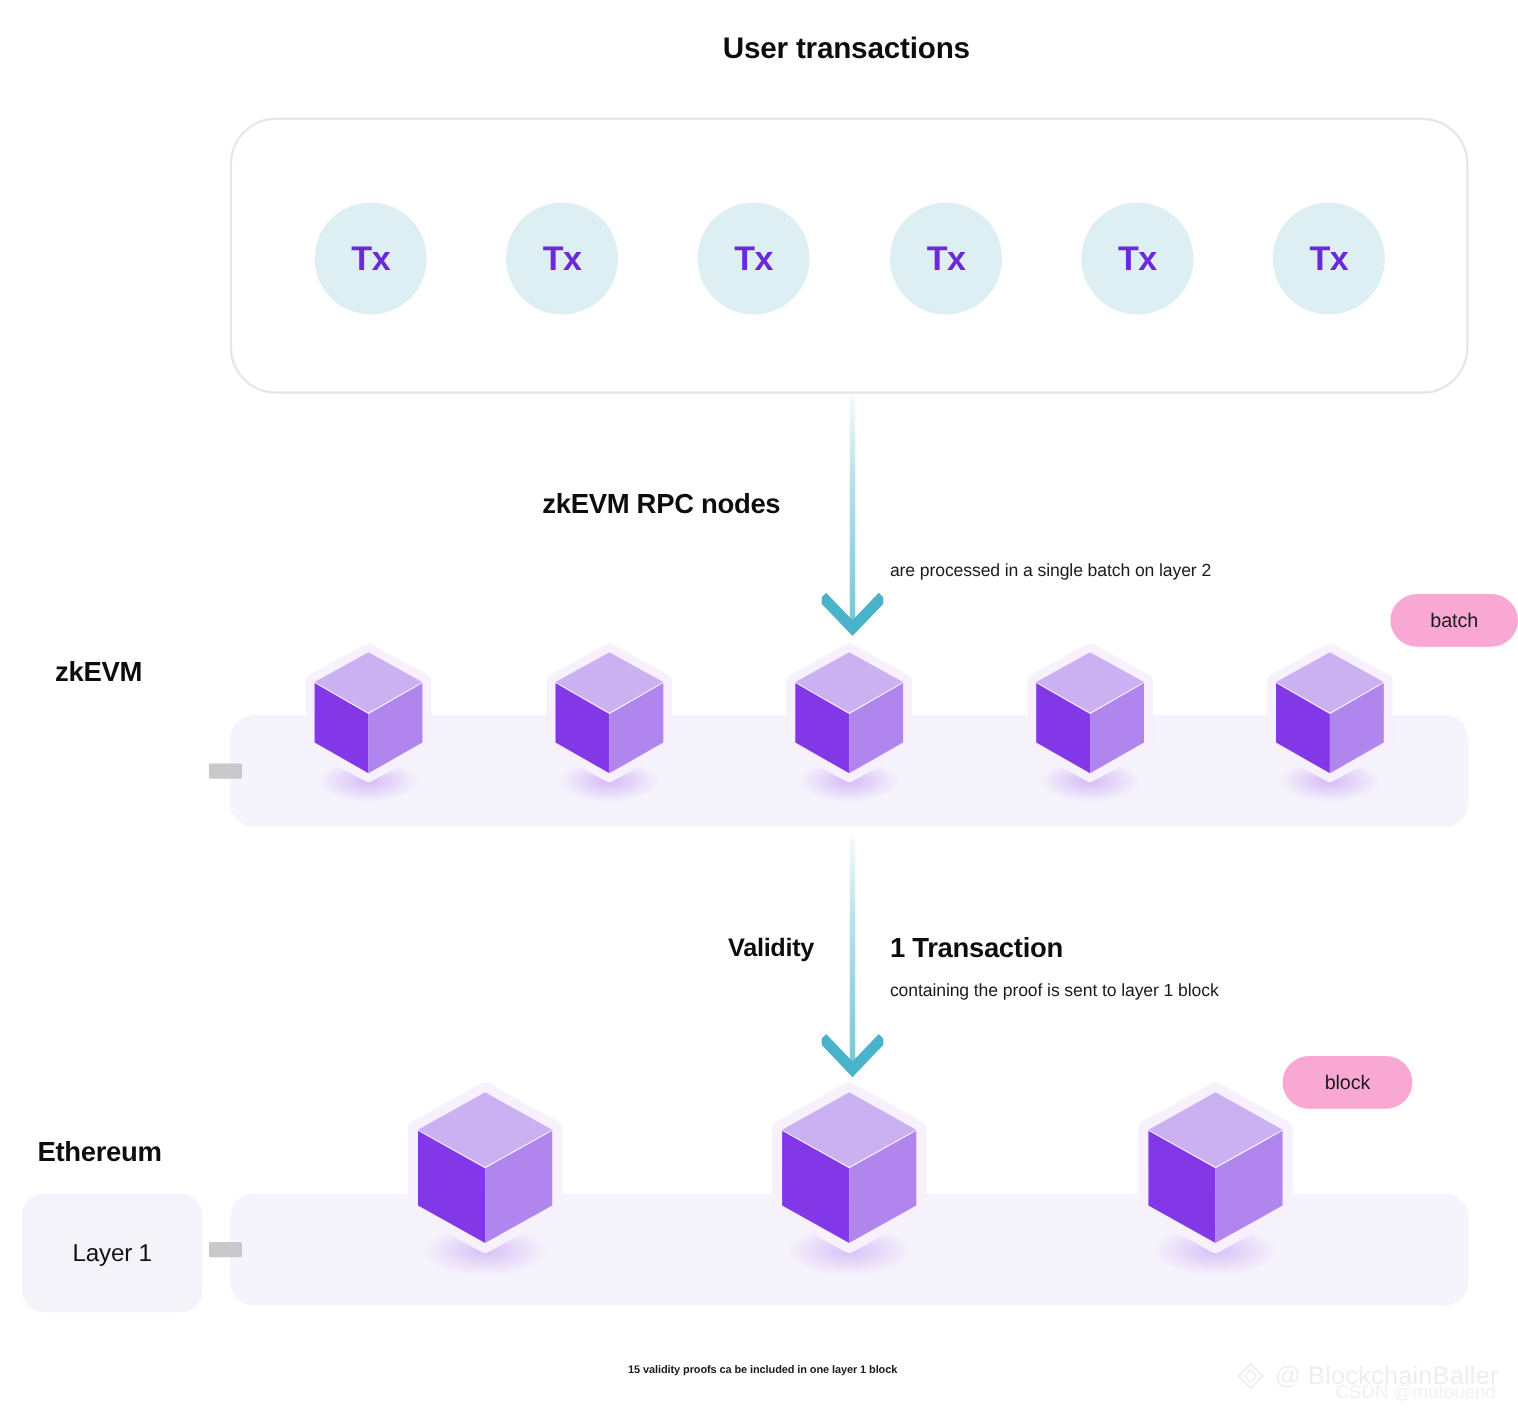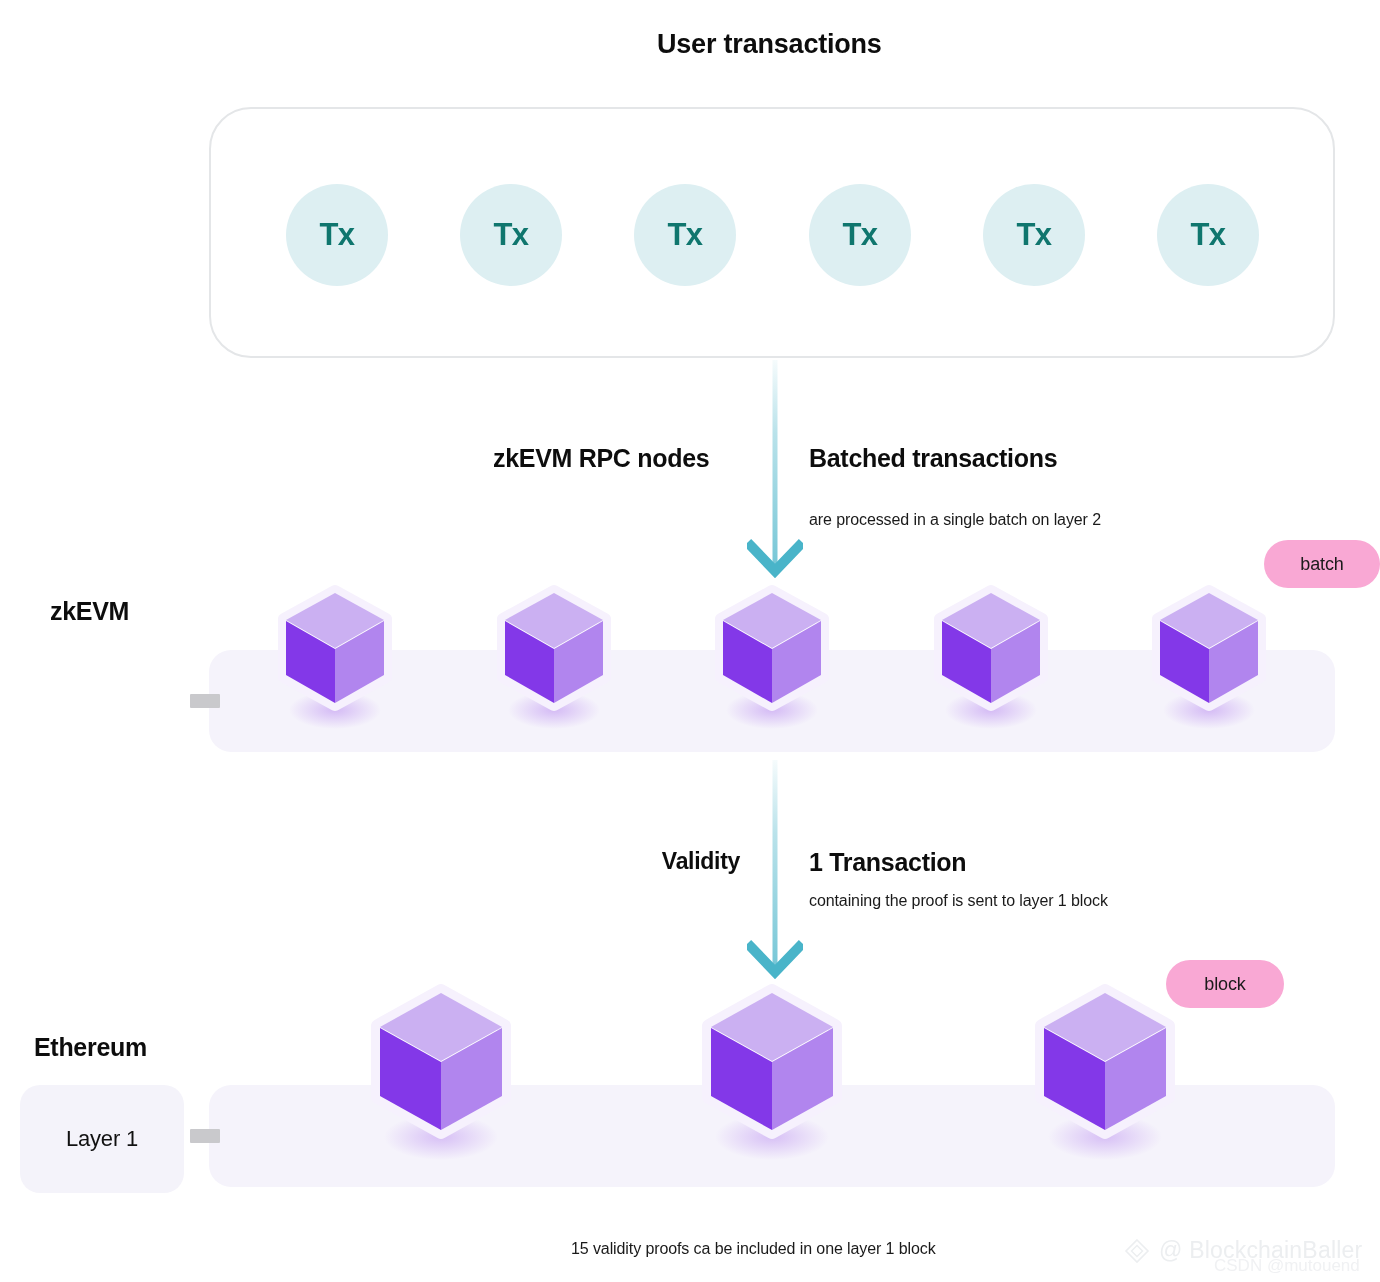--- a/index.html
+++ b/index.html
@@ -50,22 +50,22 @@
   .h-step-sub {
     position: absolute;
     font-size: 16px;
     font-weight: 400;
     letter-spacing: -0.1px;
     color: #1a1a1a;
     white-space: nowrap;
   }
   .h-caption {
     position: absolute;
-    font-size: 16px;
-    font-weight: 400;
+    font-size: 10px;
+    font-weight: 700;
     letter-spacing: -0.1px;
     color: #1a1a1a;
     white-space: nowrap;
   }
   .label-right-wrap {
     position: absolute;
     text-align: right;
     font-size: 23px;
     font-weight: 700;
     line-height: 1.22;
@@ -84,21 +84,21 @@
   .tx-circle {
     position: absolute;
     border-radius: 50%;
     background: #ddeff2;
     display: flex;
     align-items: center;
     justify-content: center;
     font-size: 31px;
     font-weight: 700;
     letter-spacing: -0.5px;
-    color: #0f766e;
+    color: #6d28d9;
   }
 
   
   .layer-band {
     position: absolute;
     background: #f5f3fb;
     border-radius: 22px;
   }
   .layer-chip {
     position: absolute;
@@ -188,21 +188,20 @@
           <stop offset="35%" stop-color="#49b4c9" stop-opacity="0.38"></stop>
           <stop offset="100%" stop-color="#49b4c9" stop-opacity="0.75"></stop>
         </linearGradient>
       </defs>
       <rect x="25.5" y="0" width="5" height="206" fill="url(#gradA)"></rect>
       <path d="M4 186 L28 211 L52 186" fill="none" stroke="#49b4c9" stroke-width="10" stroke-linecap="square" stroke-linejoin="miter"></path>
     </svg>
   </div>
 
   <div class="h-step" style="left:493px; top:444px;">zkEVM RPC nodes</div>
-  <div class="h-step" style="left:809px; top:444px;">Batched transactions</div>
   <div class="h-step-sub" style="left:809px; top:487px;margin-top:24px;">are processed in a single batch on layer 2</div>
 
   <div class="h-section" style="left:50px; top:597px;">zkEVM</div>
 
   <div class="layer-band" style="left:209px; top:650px; width:1126px; height:102px;"></div>
   <div class="layer-connector" style="left:190px; top:694px; width:30px;"></div>
 
   <div class="pill" style="left:1264px; top:540px; width:116px; height:48px;">batch</div>
 
   <div class="cube" style="left:274px; top:585px;">

